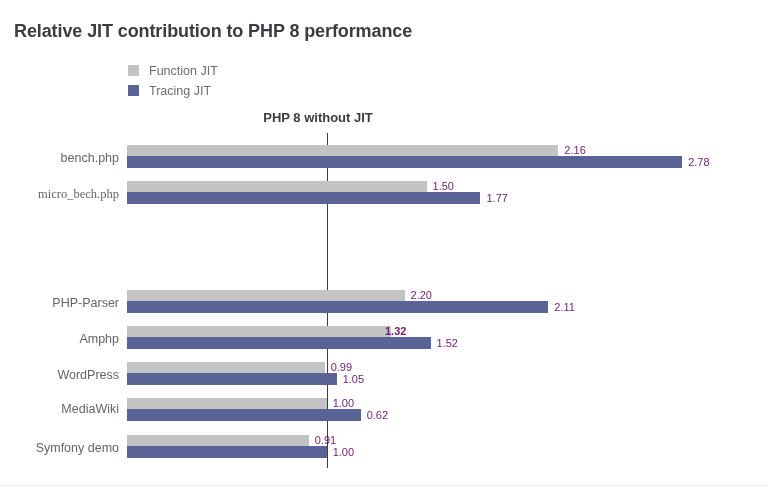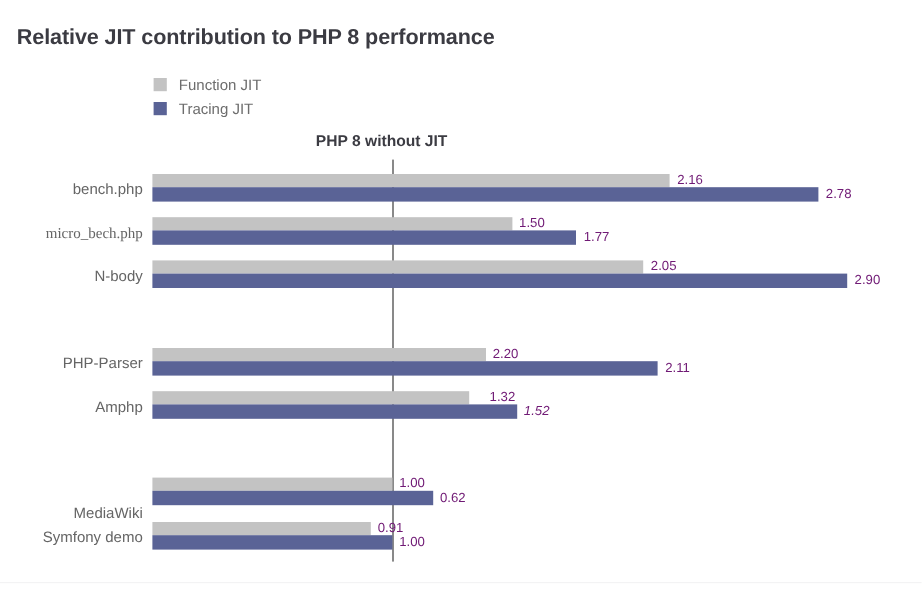--- a/index.html
+++ b/index.html
@@ -142,43 +142,43 @@
       <div class="bar bar-tr" style="top: 11px; width: 555.166px; background: rgb(90, 99, 150);"></div>
       <div class="bar-value" style="left: 688.166px; top: 12px;">2.78</div>
     </div>
     <div class="bar-group" style="top: 181.2px; height: 24px;">
       <div class="cat-label" style="top: 7px; font-family: Liberation Serif, serif;">micro_bech.php</div>
       <div class="bar bar-fn" style="top: 0px; width: 299.55px; background: rgb(195, 195, 195);"></div>
       <div class="bar-value" style="left: 432.55px; top: 0px;">1.50</div>
       <div class="bar bar-tr" style="top: 11px; width: 353.469px; background: rgb(90, 99, 150);"></div>
       <div class="bar-value" style="left: 486.469px; top: 12px;">1.77</div>
     </div>
-    <div class="bar-group" style="top: 217.4px; height: 24px;">
-      <div class="cat-label" style="top: 7px;">N-body</div>
-      <div class="bar bar-fn" style="top: 0px; width: 409.385px; background: rgb(195, 195, 195);"></div>
-      <div class="bar-value" style="left: 542.385px; top: 0px;">2.05</div>
-      <div class="bar bar-tr" style="top: 11px; width: 579.13px; background: rgb(90, 99, 150);"></div>
-      <div class="bar-value" style="left: 712.13px; top: 12px;">2.90</div>
-    </div>
     <div class="bar-group" style="top: 289.8px; height: 24px;">
       <div class="cat-label" style="top: 7px; margin-left: 25px;">PHP-Parser</div>
       <div class="bar bar-fn" style="top: 0px; width: 277.583px; background: rgb(195, 195, 195);"></div>
       <div class="bar-value" style="left: 410.583px; top: 0px;">2.20</div>
       <div class="bar bar-tr" style="top: 11px; width: 421.367px; background: rgb(90, 99, 150);"></div>
       <div class="bar-value" style="left: 554.367px; top: 12px;">2.11</div>
     </div>
     <div class="bar-group" style="top: 326px; height: 24px;">
       <div class="cat-label" style="top: 7px;">Amphp</div>
       <div class="bar bar-fn" style="top: 0px; width: 263.604px; background: rgb(195, 195, 195);"></div>
-      <div class="bar-value" style="left: 408px; top: 0px;">1.32</div>
+      <div class="bar-value" style="left: 385px; top: 0px; font-weight: bold;">1.32</div>
       <div class="bar bar-tr" style="top: 11px; width: 303.544px; background: rgb(90, 99, 150);"></div>
-      <div class="bar-value" style="left: 436.544px; top: 12px; font-style: italic;">1.52</div>
+      <div class="bar-value" style="left: 436.544px; top: 12px;">1.52</div>
+    </div>
+    <div class="bar-group" style="top: 362.2px; height: 24px;">
+      <div class="cat-label" style="top: 7px;">WordPress</div>
+      <div class="bar bar-fn" style="top: 0px; width: 197.703px; background: rgb(195, 195, 195);"></div>
+      <div class="bar-value" style="left: 330.703px; top: 0px;">0.99</div>
+      <div class="bar bar-tr" style="top: 11px; width: 209.685px; background: rgb(90, 99, 150);"></div>
+      <div class="bar-value" style="left: 342.685px; top: 12px;">1.05</div>
     </div>
     <div class="bar-group" style="top: 398.4px; height: 24px;">
-      <div class="cat-label" style="top: 24px;">MediaWiki</div>
+      <div class="cat-label" style="top: 5px;">MediaWiki</div>
       <div class="bar bar-fn" style="top: 0px; width: 199.7px; background: rgb(195, 195, 195);"></div>
       <div class="bar-value" style="left: 332.7px; top: 0px;">1.00</div>
       <div class="bar bar-tr" style="top: 11px; width: 233.649px; background: rgb(90, 99, 150);"></div>
       <div class="bar-value" style="left: 366.649px; top: 12px;">0.62</div>
     </div>
     <div class="bar-group" style="top: 434.6px; height: 24px;">
       <div class="cat-label" style="top: 7px;">Symfony demo</div>
       <div class="bar bar-fn" style="top: 0px; width: 181.727px; background: rgb(195, 195, 195);"></div>
       <div class="bar-value" style="left: 314.727px; top: 0px;">0.91</div>
       <div class="bar bar-tr" style="top: 11px; width: 199.7px; background: rgb(90, 99, 150);"></div>

